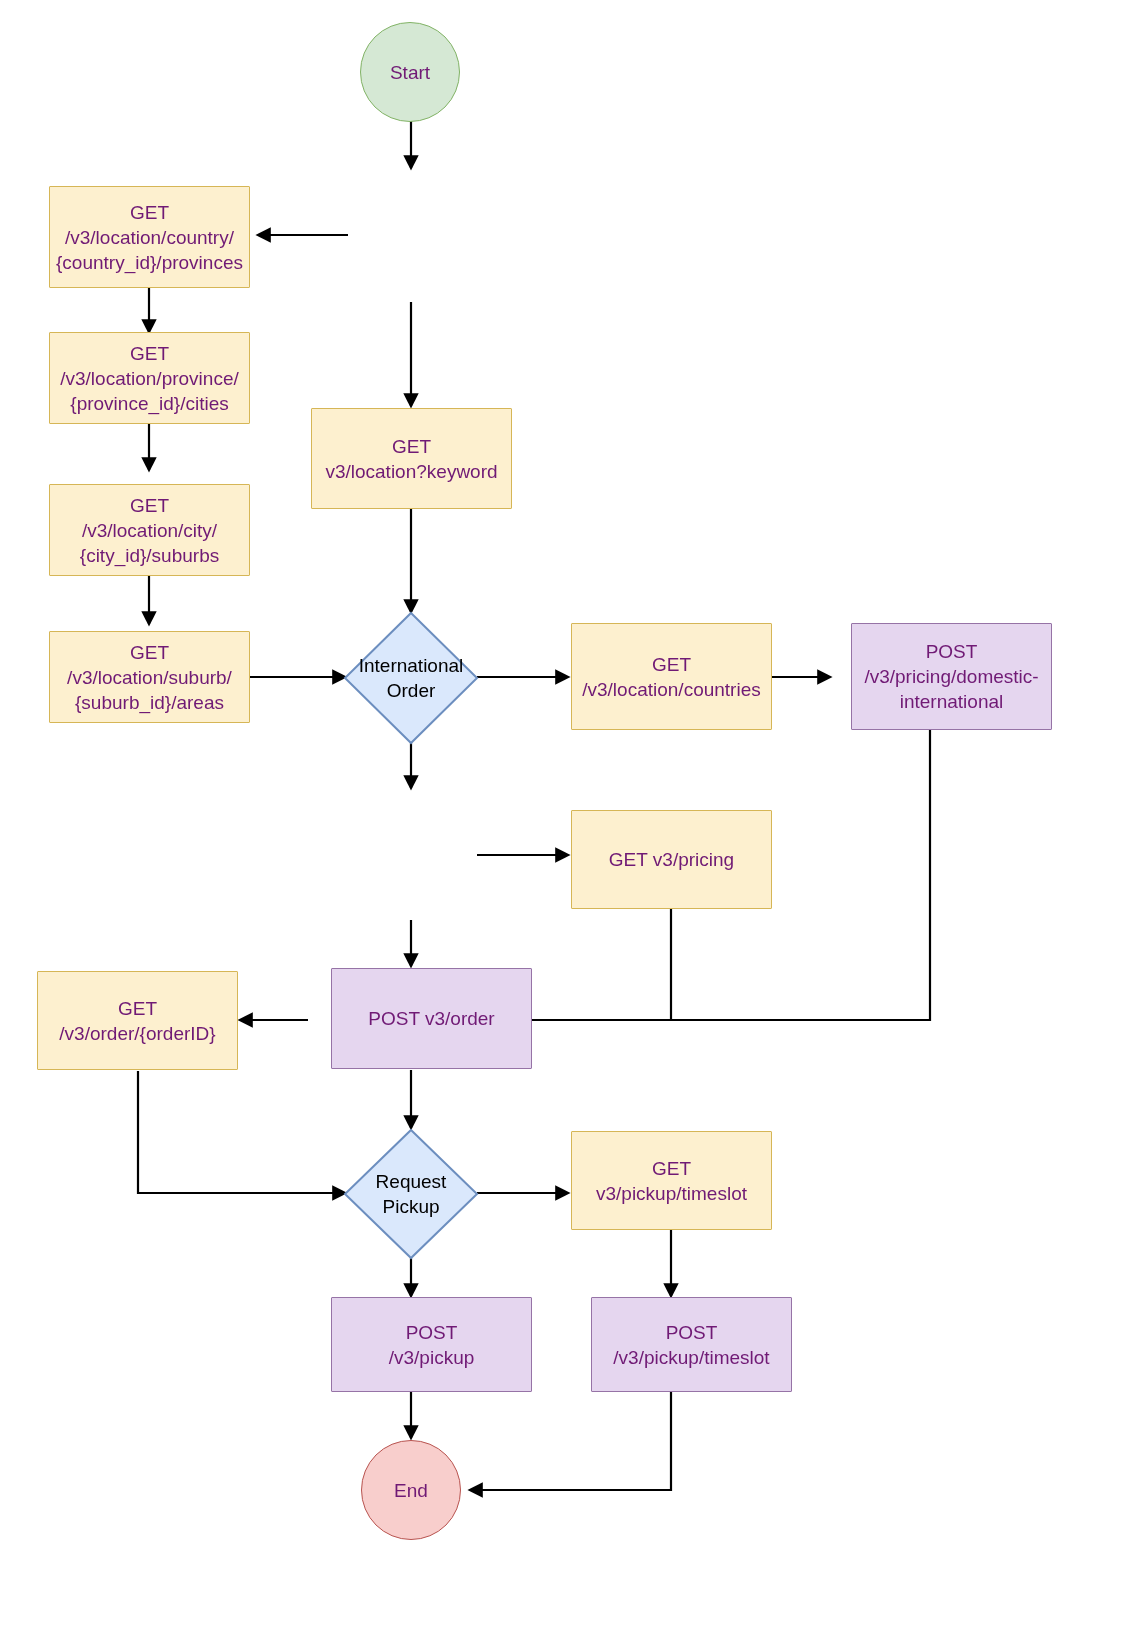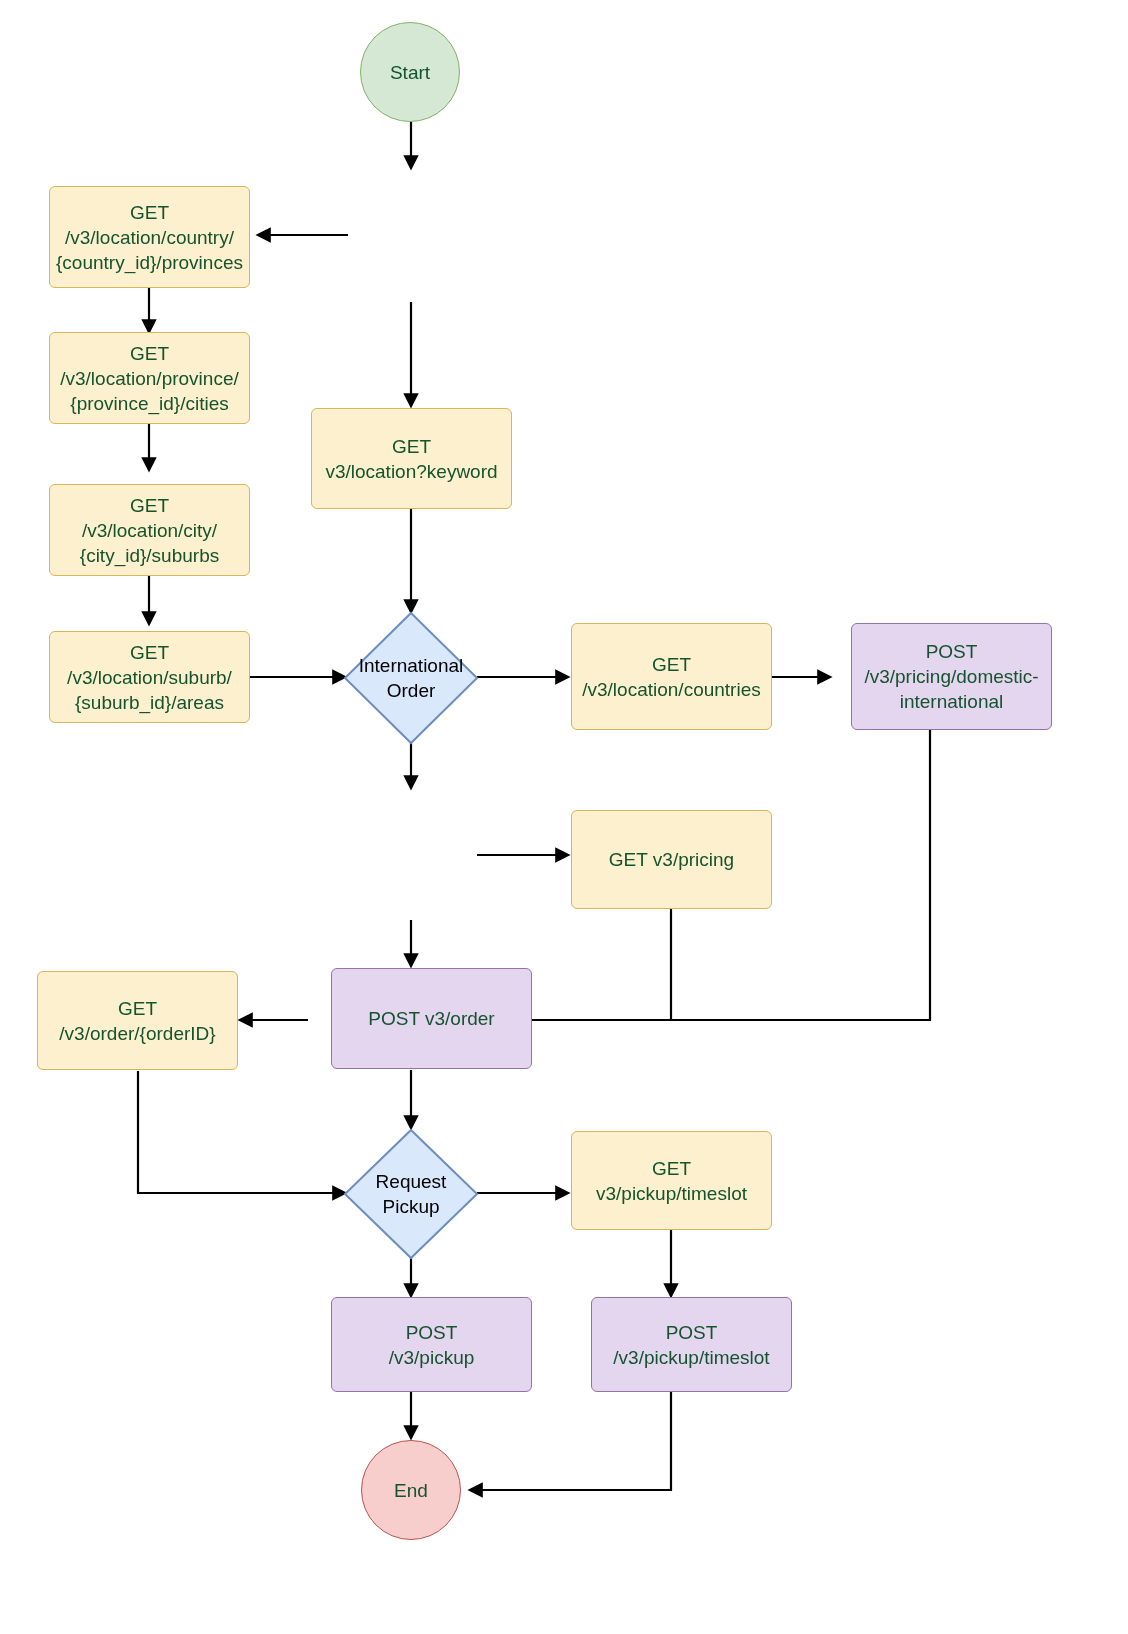--- a/index.html
+++ b/index.html
@@ -27,30 +27,30 @@
     height: 1634px;
     pointer-events: none;
   }
   .node {
     position: absolute;
     box-sizing: border-box;
     display: flex;
     align-items: center;
     justify-content: center;
     text-align: center;
-    color: #14532d;
+    color: #701a75;
     font-size: 19px;
     line-height: 25px;
     white-space: pre-line;
     z-index: 2;
   }
   .node-rect {
     border-width: 1.5px;
     border-style: solid;
-    border-radius: 6px;
+    border-radius: 1px;
   }
   .yellow {
     background: #fdf0cf;
     border-color: #d6b656;
   }
   .purple {
     background: #e5d6ef;
     border-color: #9673a6;
     margin-left: 20px;
   }

